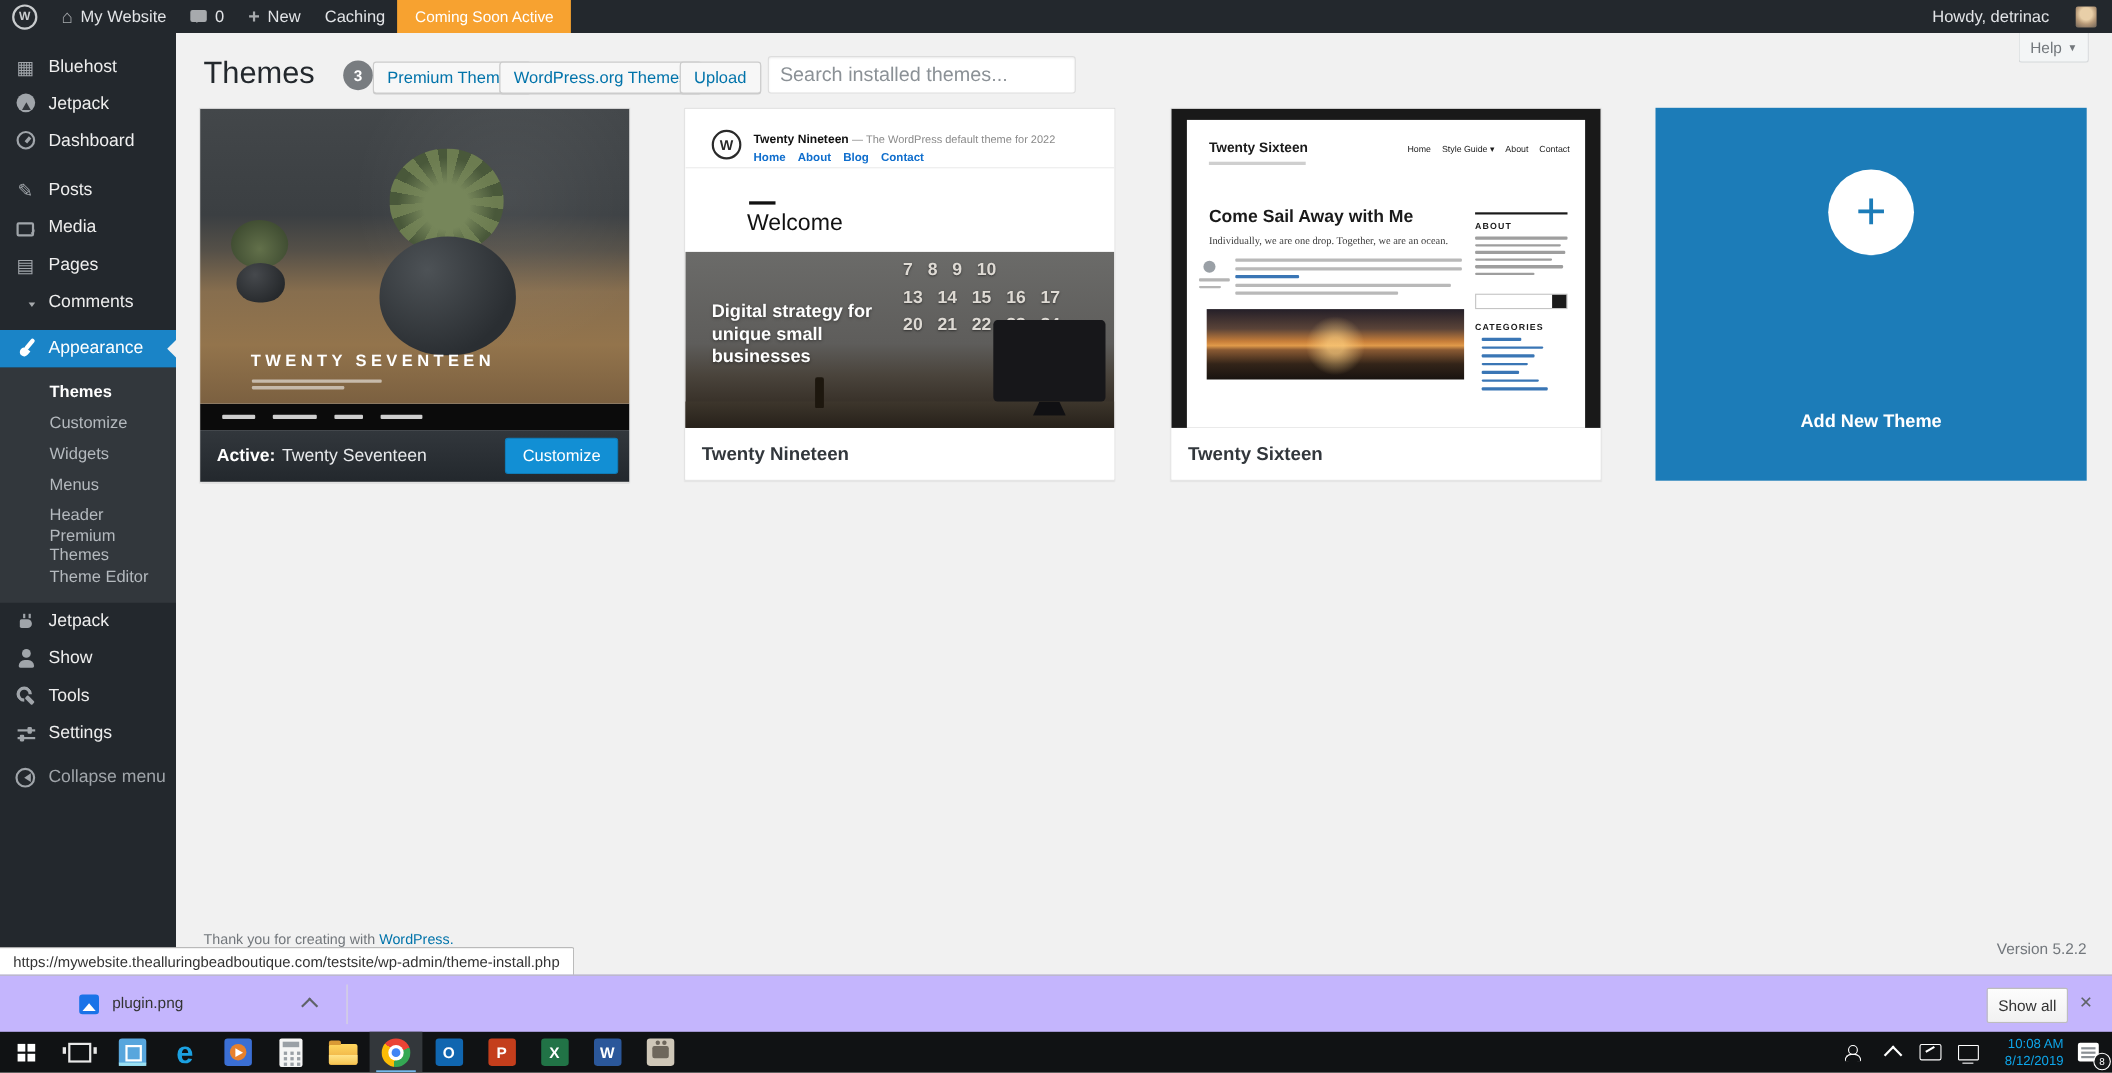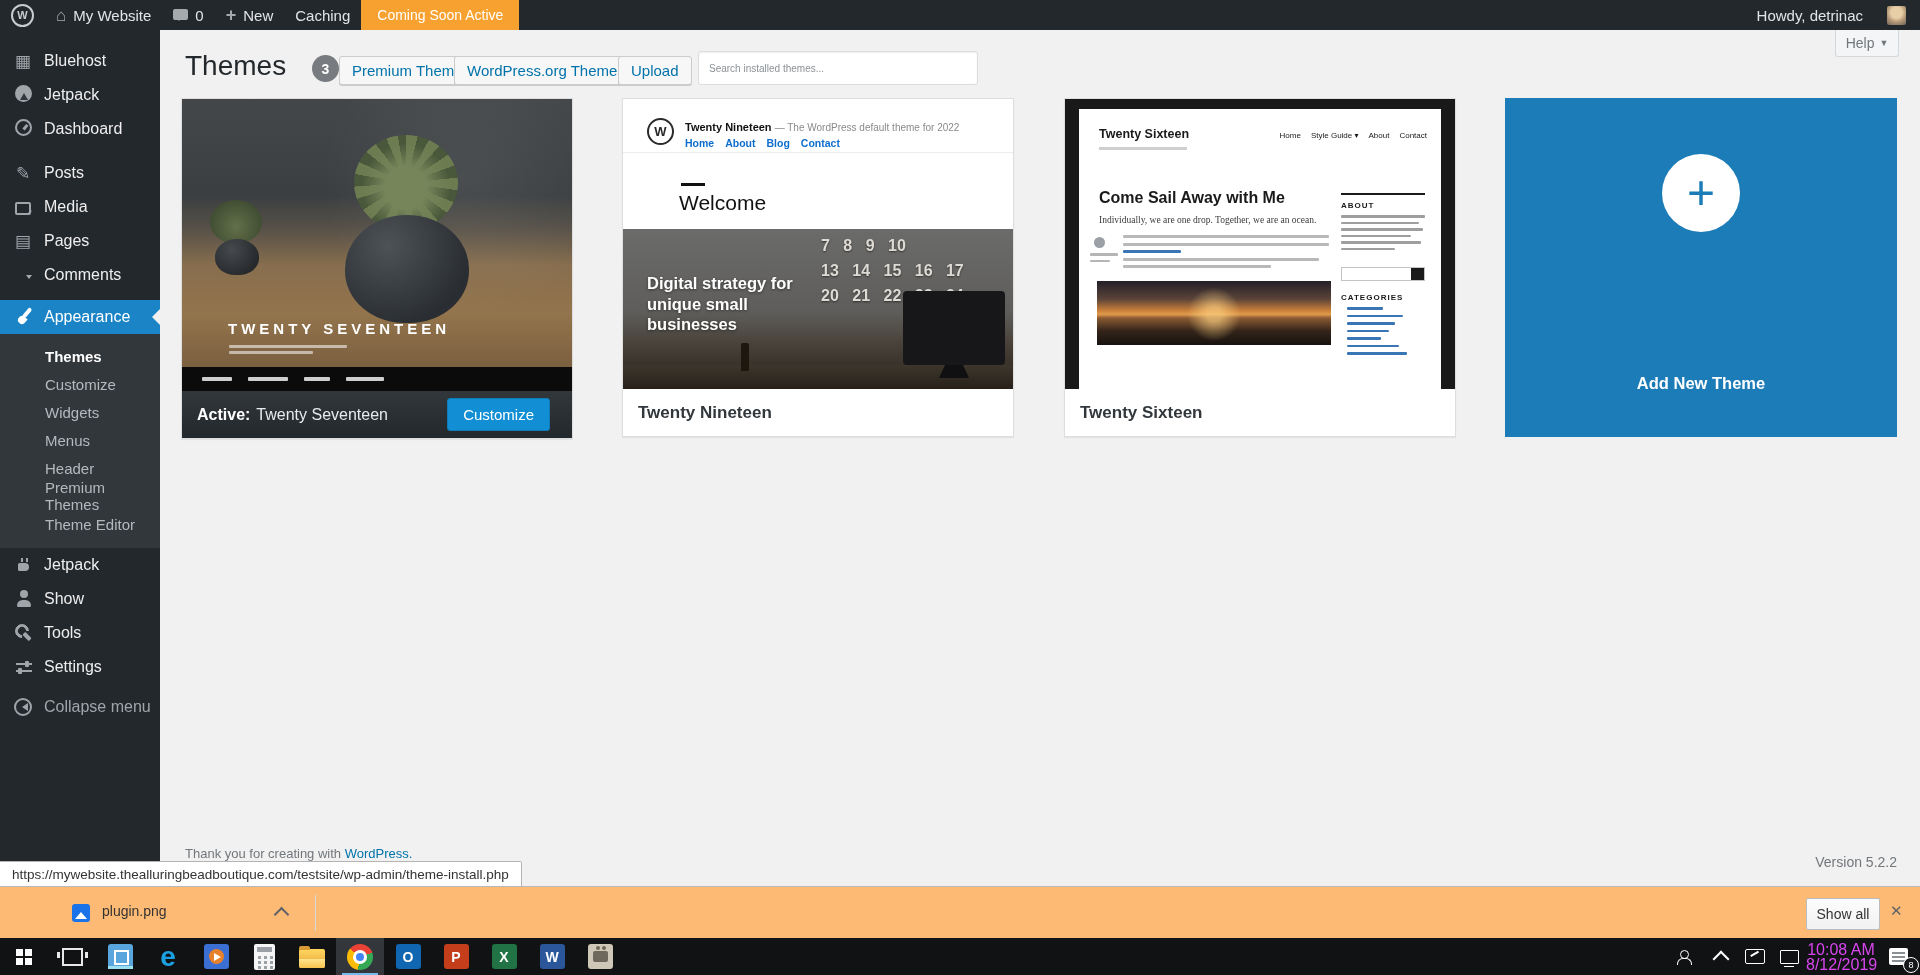--- a/index.html
+++ b/index.html
@@ -56,21 +56,21 @@
   .ic-col::after{content:"";position:absolute;left:2px;top:3.5px;border:4px solid transparent;border-right:6px solid #a0a5aa}
 
   
   .content{position:absolute;left:160px;top:30px;width:1760px;height:856px;background:#f1f1f1}
   .pagetitle{position:absolute;left:25px;top:20px;font-size:28px;color:#23282d;font-weight:400}
   .count-badge{position:absolute;left:152px;top:25px;width:27px;height:27px;border-radius:50%;background:#787c80;
                color:#fff;font-size:14px;font-weight:700;display:flex;align-items:center;justify-content:center}
   .hbtn{position:absolute;top:26px;height:29px;line-height:27px;box-sizing:border-box;padding:0 12px;background:#f7f7f7;
         border:1px solid #ccc;border-radius:3px;color:#0073aa;font-size:15px;cursor:pointer;box-shadow:0 1px 0 #ccc}
   .searchbox{position:absolute;left:538px;top:21px;width:280px;height:34px;box-sizing:border-box;border:1px solid #ddd;
-             border-radius:3px;background:#fff;font-size:10px;padding:0 10px;color:#444;
+             border-radius:3px;background:#fff;font-size:18px;padding:0 10px;color:#444;
              font-family:"Liberation Sans",sans-serif;box-shadow:inset 0 1px 2px rgba(0,0,0,.07)}
   .searchbox::placeholder{color:#8b9196}
   .helptab{position:absolute;left:1835px;top:30px;width:62px;height:26px;background:#f3f5f6;border:1px solid #d5d8da;
            border-top:none;border-radius:0 0 3px 3px;color:#72777c;font-size:14px;display:flex;align-items:center;
            justify-content:center;gap:5px;cursor:pointer;z-index:15}
   .helptab .caret{font-size:9px;color:#72777c}
 
   
   .card{position:absolute;top:68px;width:390px;background:#fff;border:1px solid #dedede;
         box-shadow:0 1px 1px rgba(0,0,0,.06);box-sizing:content-box;cursor:pointer}
@@ -90,21 +90,21 @@
   .plant-sm{position:absolute;left:28px;top:101px;width:52px;height:44px;border-radius:50%;
             background:radial-gradient(circle at 50% 60%,#62704a,#3d4a30 80%)}
   .pot-sm{position:absolute;left:33px;top:140px;width:44px;height:36px;border-radius:50% 50% 46% 46%;
           background:radial-gradient(circle at 38% 30%,#46494d,#26292c 75%)}
   .t17-title{position:absolute;left:46px;top:221px;color:#fff;font-size:15px;font-weight:600;letter-spacing:4px}
   .t17-tag{position:absolute;left:47px;top:246px;width:130px}
   .t17-tag .ln{background:rgba(255,255,255,.55);height:3px;margin-bottom:3px}
   .nav17{height:24px;background:#0b0b0b;display:flex;align-items:center;gap:16px;padding-left:20px}
   .nav17 .ln{background:rgba(255,255,255,.8);height:4px}
   .caption-active{height:47px;background:linear-gradient(180deg,#32373c,#23282d);display:flex;align-items:center;
-                  padding:0 22px 0 15px;color:#fff;font-size:16px}
+                  padding:0 10px 0 15px;color:#fff;font-size:16px}
   .caption-active .nm{font-weight:400;color:#e8eaec;margin-left:6px}
   .customize-btn{margin-left:auto;background:#128fd4;border:1px solid #0f7cb8;color:#fff;font-size:15px;
                  padding:7px 15px;border-radius:3px;cursor:pointer}
 
   
   .prev19{position:relative;width:390px;height:290px;overflow:hidden;background:#fff}
   .w-circle{position:absolute;left:24px;top:19px;width:27px;height:27px;border:2px solid #2a2a2a;border-radius:50%;
             box-sizing:border-box;color:#2a2a2a;font-size:13px;font-weight:700;display:flex;align-items:center;justify-content:center}
   .t19-sitetitle{position:absolute;left:62px;top:22px;font-size:11px;font-weight:700;color:#111}
   .t19-nav{position:absolute;left:62px;top:38px;display:flex;gap:11px;font-size:10.5px;font-weight:700;color:#0f6ecd}
@@ -160,21 +160,21 @@
   
   .thanks{position:absolute;left:25px;top:816px;font-size:13px;color:#72777c}
   .thanks .wplink{color:#0073aa}
   .version{position:absolute;right:23px;top:824px;font-size:14px;color:#72777c}
 
   
   .statusbar{position:absolute;left:0;top:861px;height:25px;background:#fff;border:1px solid #b4b4b4;border-left:none;
              display:flex;align-items:center;padding:0 12px;font-size:13.5px;color:#333;z-index:25;border-radius:0 2px 0 0}
 
   
-  .dlbar{position:absolute;left:0;top:886px;width:100%;height:52px;background:#fdba74;border-top:1px solid #b9b9b9;z-index:26}
+  .dlbar{position:absolute;left:0;top:886px;width:100%;height:52px;background:#c4b5fd;border-top:1px solid #b9b9b9;z-index:26}
   .dl-fileicon{position:absolute;left:72px;top:17px;width:18px;height:18px;background:#1a73e8;border-radius:3px}
   .dl-fileicon::after{content:"";position:absolute;left:3px;bottom:3px;border-left:6px solid transparent;
                       border-right:6px solid transparent;border-bottom:7px solid #fff}
   .dl-name{position:absolute;left:102px;top:16px;font-size:14px;color:#333}
   .dl-chevron{position:absolute;left:276px;top:22px;width:9px;height:9px;border-left:2px solid #5f6368;border-top:2px solid #5f6368;
               transform:rotate(45deg)}
   .dl-divider{position:absolute;left:315px;top:8px;width:1px;height:36px;background:#d9d9d9}
   .dl-showall{position:absolute;left:1806px;top:11px;width:72px;height:30px;border:1px solid #bdbdbd;border-radius:2px;
               background:linear-gradient(#fdfdfd,#f1f1f1);font-size:14px;color:#333;display:flex;align-items:center;
               justify-content:center;cursor:pointer}
@@ -231,21 +231,21 @@
   .tray{margin-left:auto;display:flex;align-items:center;gap:0}
   .tray-slot{width:34px;display:flex;align-items:center;justify-content:center;height:37px;cursor:pointer;position:relative}
   .tr-people{width:20px;height:14px;position:relative}
   .tr-people::before{content:"";position:absolute;left:3px;top:0;width:7px;height:7px;border:1.5px solid #fff;border-radius:50%}
   .tr-people::after{content:"";position:absolute;left:0;top:8px;width:13px;height:6px;border:1.5px solid #fff;border-bottom:none;border-radius:6px 6px 0 0}
   .tr-chev{width:10px;height:10px;border-left:2px solid #fff;border-top:2px solid #fff;transform:rotate(45deg);margin-top:4px}
   .tr-pen{width:18px;height:13px;border:1.5px solid #fff;border-radius:2px;position:relative}
   .tr-pen::after{content:"";position:absolute;left:4px;top:3px;width:9px;height:1.5px;background:#fff;transform:rotate(-30deg)}
   .tr-net{width:17px;height:12px;border:1.5px solid #fff;border-radius:1px;position:relative}
   .tr-net::after{content:"";position:absolute;left:3px;bottom:-4.5px;width:10px;height:1.5px;background:#fff}
-  .tr-clock{width:70px;text-align:center;color:#d946ef;font-size:16px;line-height:15px;cursor:pointer}
+  .tr-clock{width:70px;text-align:right;color:#0ea5e9;font-size:12px;line-height:15px;cursor:pointer}
   .tr-action{width:19px;height:17px;background:#fff;border-radius:2px;position:relative}
   .tr-action::after{content:"";position:absolute;left:3px;top:4px;width:13px;height:1.5px;background:#8a8f94;box-shadow:0 4px #8a8f94,0 8px #8a8f94}
   .tr-badge{position:absolute;right:1px;bottom:2px;width:14px;height:14px;border-radius:50%;background:#16181a;
             border:1px solid #fff;color:#fff;font-size:9px;display:flex;align-items:center;justify-content:center;z-index:2}
 </style>
 </head>
 <body>
 
 <div class="screen">
 

